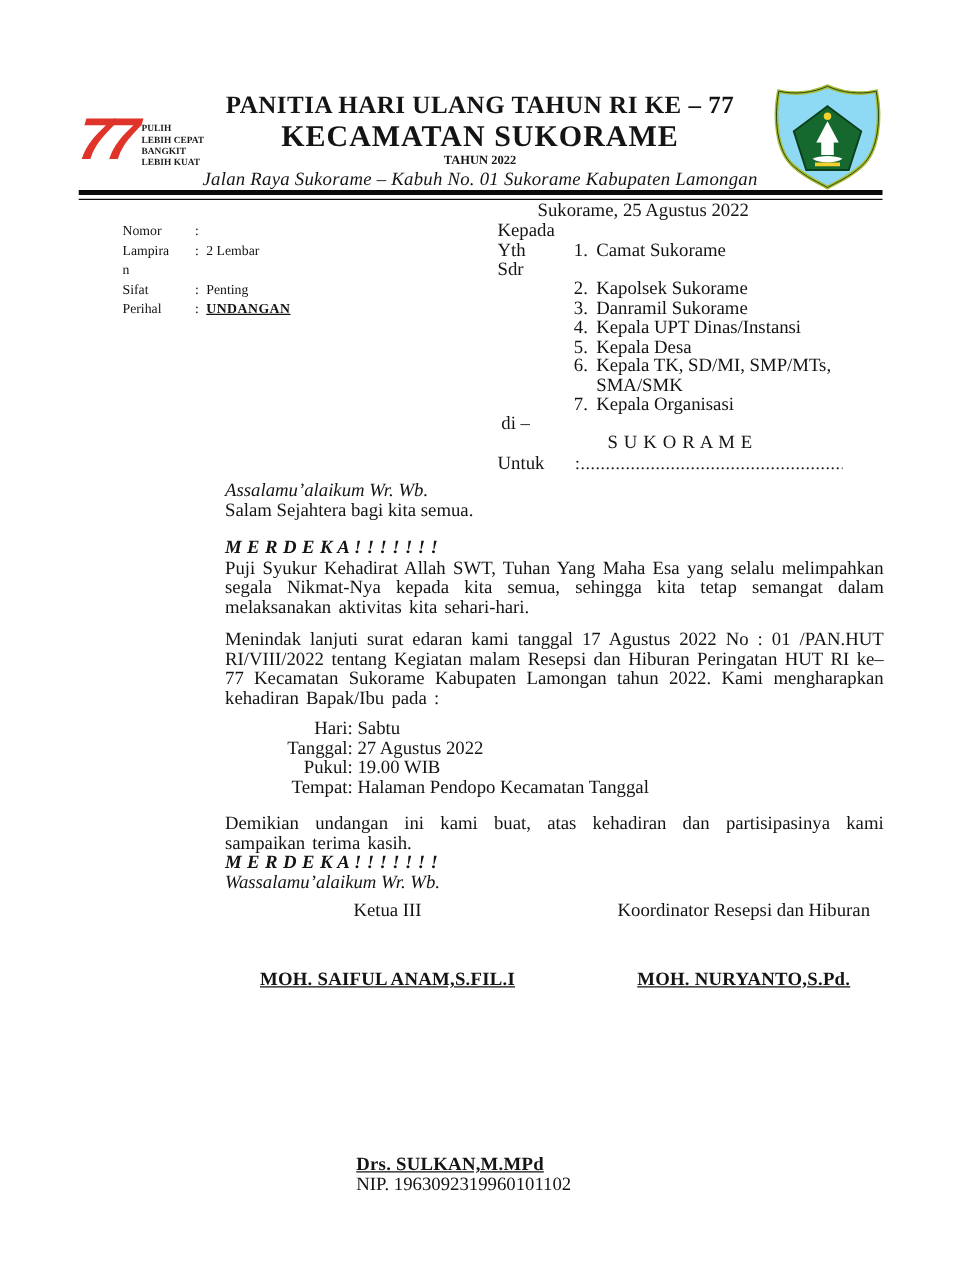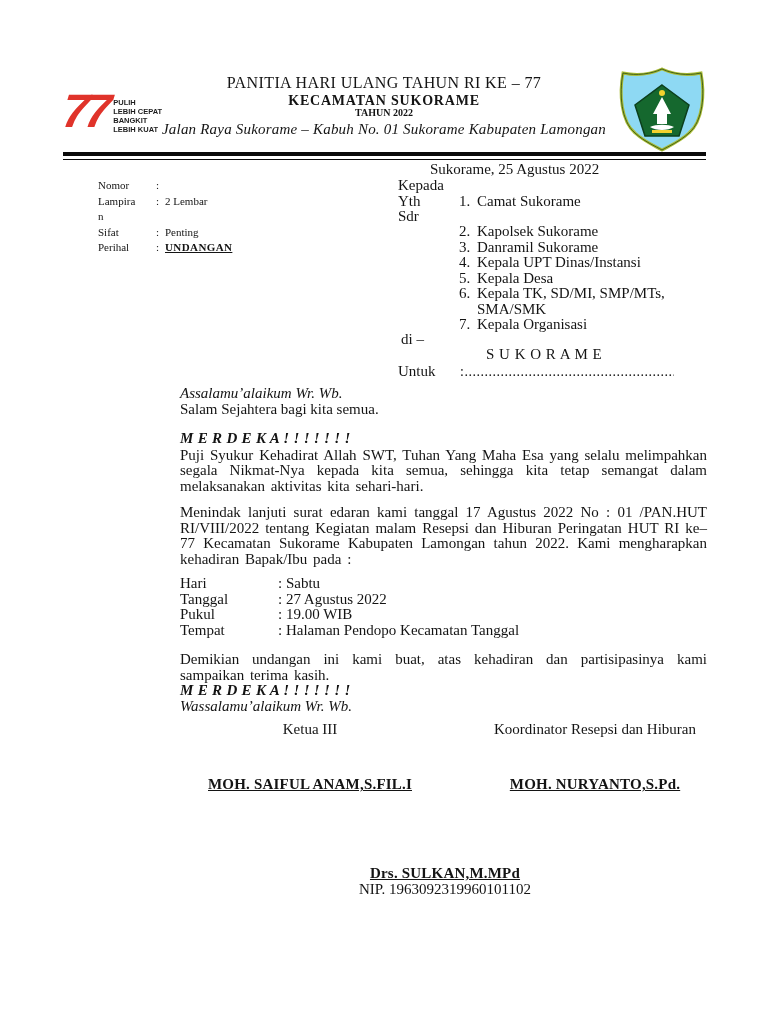--- a/index.html
+++ b/index.html
@@ -2,31 +2,31 @@
 <html><head>
 <meta charset="utf-8">
 <style>
   html,body{margin:0;padding:0;background:#ffffff;}
   .page{
     position:relative;width:768px;height:1024px;background:#ffffff;overflow:hidden;
     font-family:"Liberation Serif","DejaVu Serif",serif;color:#141414;
   }
   
   .header-text{position:absolute;left:0;right:0;top:74px;text-align:center;line-height:1.08;}
-  .h-line1{font-size:16px;font-weight:normal;letter-spacing:0.4px;}
-  .h-line2{font-size:14px;font-weight:bold;letter-spacing:0.8px;margin-top:2px;}
+  .h-line1{font-size:20px;font-weight:bold;letter-spacing:0.4px;}
+  .h-line2{font-size:24px;font-weight:bold;letter-spacing:0.8px;margin-top:2px;}
   .h-line3{font-size:10px;font-weight:bold;margin-top:0;}
   .h-addr{font-size:15px;font-style:italic;margin-top:2px;letter-spacing:0.2px;}
   .header-rule{position:absolute;left:63px;right:62px;top:152px;height:3px;
     border-top:4px solid #0a0a0a;border-bottom:1px solid #0a0a0a;}
   
   .logo-hut{position:absolute;left:63px;top:88px;width:112px;display:flex;align-items:flex-start;}
   .seven{font-family:"Liberation Sans","DejaVu Sans",sans-serif;font-style:italic;font-weight:bold;
     font-size:47px;line-height:46px;letter-spacing:-4px;transform:skewX(-6deg);}
-  .hut-caption{font-family:Liberation Sans, sans-serif;font-weight:bold;
+  .hut-caption{font-family:Liberation Serif, serif;font-weight:bold;
     font-size:7.5px;line-height:9px;color:#1c1c1c;margin-left:6px;margin-top:10px;text-align:left;}
   
   .crest{position:absolute;left:616px;top:66px;width:92px;height:86px;}
   
   .date-line{position:absolute;left:430px;top:161px;font-size:15px;}
   .left-col{position:absolute;left:98px;top:178px;width:300px;font-size:11px;line-height:15.5px;}
   .meta-row{display:flex;align-items:flex-start;}
   .meta-label{width:58px;white-space:pre-line;}
   .meta-colon{width:9px;}
   .meta-value{flex:1;}
@@ -48,31 +48,31 @@
   
   .body-block{position:absolute;left:180px;top:386px;width:527px;font-size:15px;line-height:15.5px;}
   .body-block p{margin:0;}
   .italic{font-style:italic;}
   .merdeka{font-weight:bold;font-style:italic;margin-top:14px !important;letter-spacing:0.3px;}
   .just{text-align:justify;word-spacing:2px;}
   .para1{margin-top:1px !important;}
   .para2{margin-top:11px !important;}
   .detail-rows{margin-top:9px;}
   .detail-row{display:flex;}
-  .detail-label{width:98px;}
+  .detail-label{width:98px;text-align:right;}
   .closing{margin-top:14px !important;}
   .merdeka2{margin-top:0px !important;}
   
   .sig-titles{position:absolute;top:721px;left:0;width:768px;font-size:15px;}
   .sig-names{position:absolute;top:776px;left:0;width:768px;font-size:15px;}
   .sig-col1{position:absolute;left:170px;width:280px;text-align:center;}
   .sig-col2{position:absolute;left:460px;width:270px;text-align:center;}
   .sig-name{font-weight:bold;text-decoration:underline;letter-spacing:0.2px;}
   .mengetahui{position:absolute;left:285px;top:821px;width:320px;text-align:center;font-size:15px;line-height:16px;}
-  .sulkan{position:absolute;left:285px;top:865px;width:320px;text-align:center;font-size:15px;line-height:16px;}
+  .sulkan{position:absolute;left:285px;top:924px;width:320px;text-align:left;font-size:15px;line-height:16px;}
 </style>
 </head>
 <body>
 
 <div class="page">
 
   <div class="logo-hut">
     <span class="seven" style="color:#E0332A">77</span>
     <span class="hut-caption">
       <span>PULIH</span><br>

